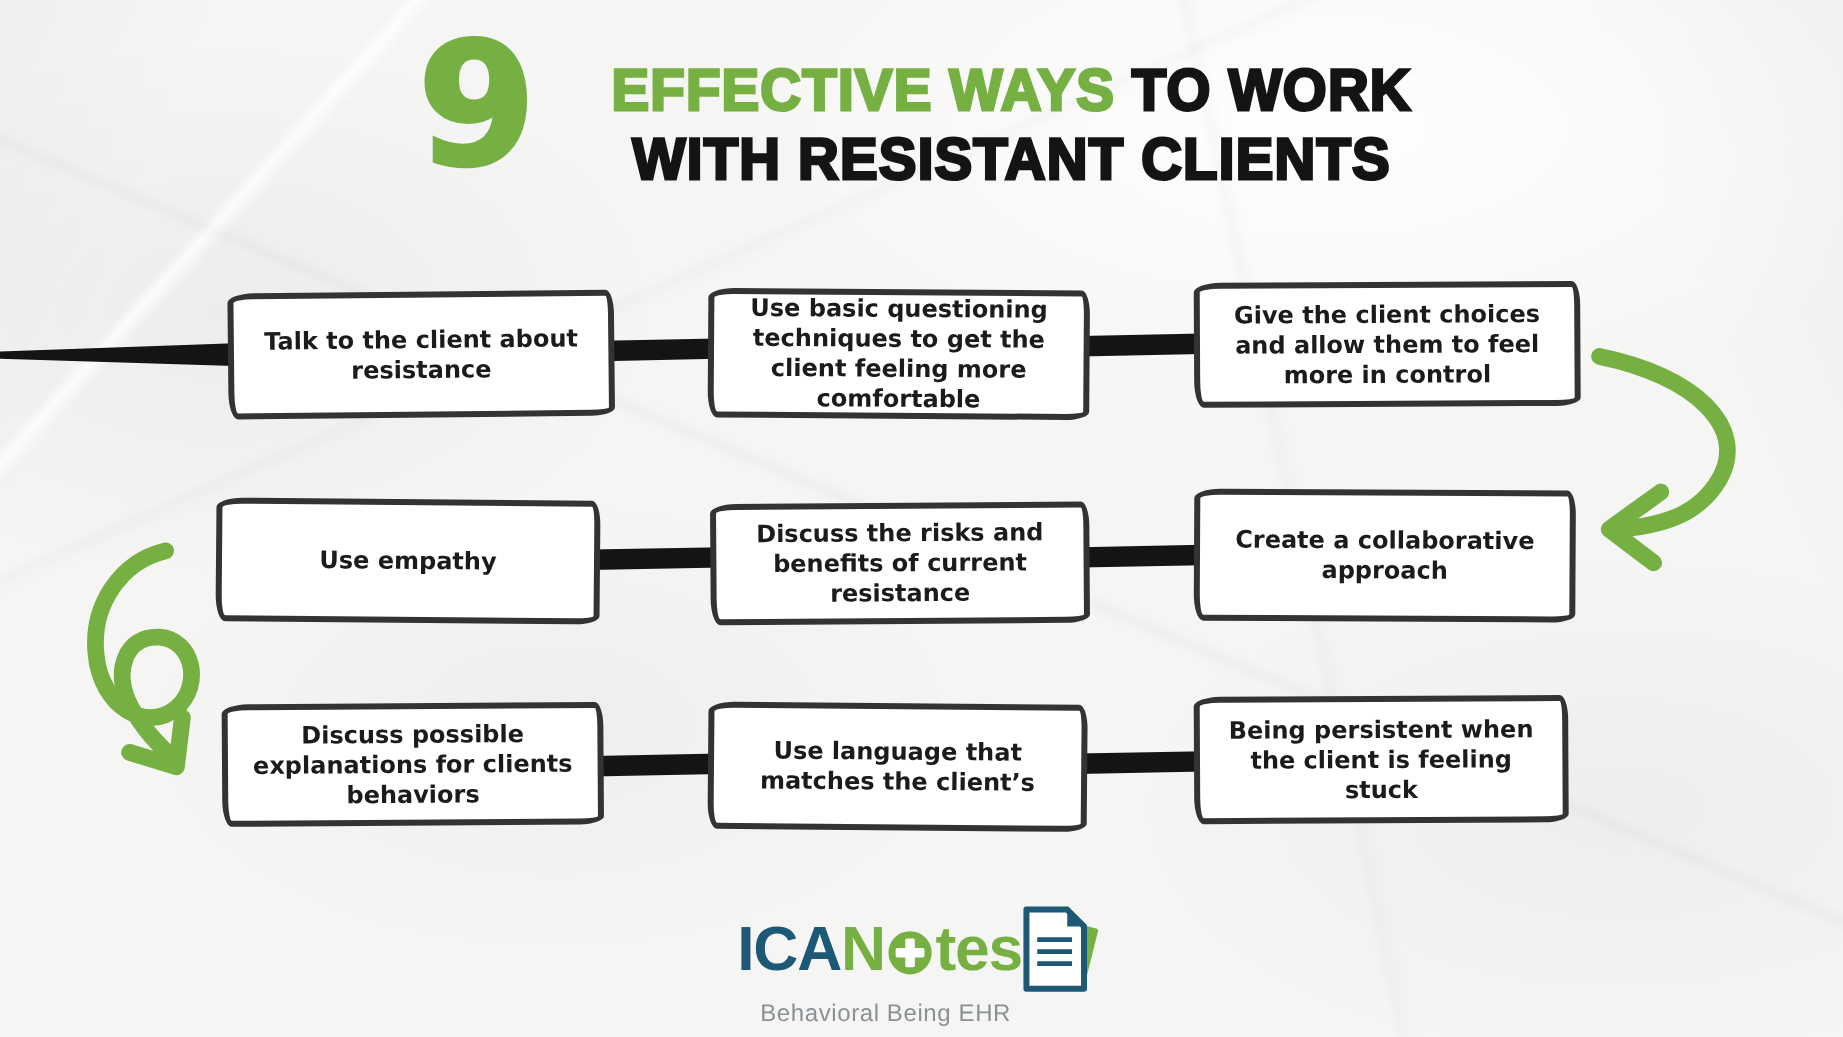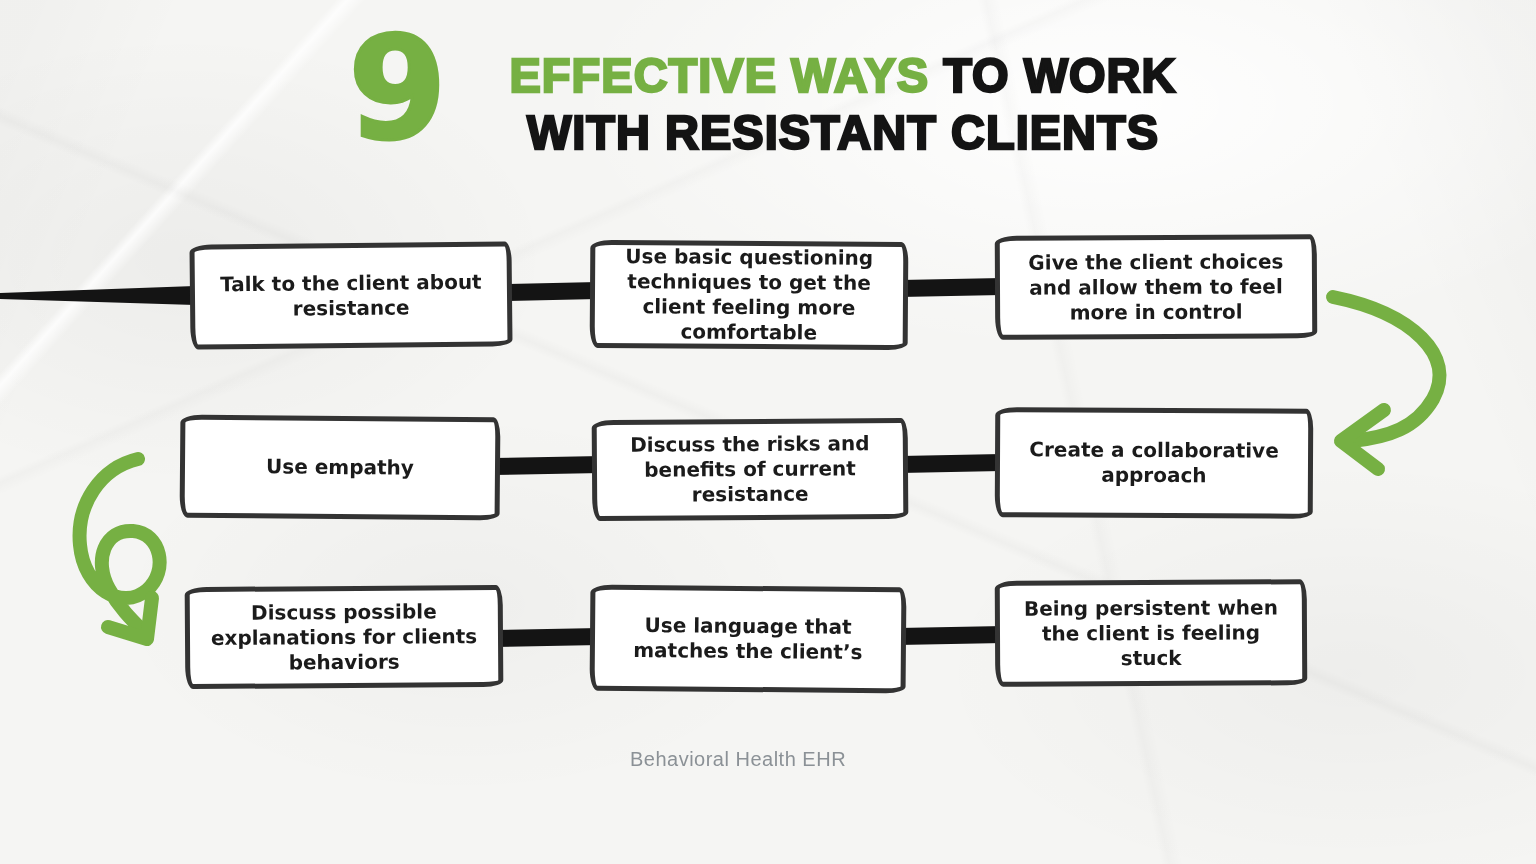--- a/index.html
+++ b/index.html
@@ -166,14 +166,34 @@
   <span class="label">Discuss possible explanations for clients behaviors</span>
 </div>
 <div class="box" style="left:590px; top:586px; width:316px; height:106px; transform:rotate(0.5deg)">
   <span class="label">Use language that matches the client’s</span>
 </div>
 <div class="box" style="left:995px; top:580px; width:312px; height:106px; transform:rotate(-0.3deg)">
   <span class="label">Being persistent when the client is feeling stuck</span>
 </div>
 
 <div class="logo">
-  <div class="logo-tagline">Behavioral Health EHR</div>
+  <div class="logo-main">
+    <span class="logo-ica">ICA</span>
+      <span class="logo-green">N</span>
+      <svg class="logo-plus" width="40" height="40" viewBox="0 0 40 40">
+      <circle cx="20" cy="21" r="18" fill="#76b043"></circle>
+      <rect x="16" y="9" width="8" height="24" rx="1.5" fill="#ffffff"></rect>
+      <rect x="8" y="17" width="24" height="8" rx="1.5" fill="#ffffff"></rect>
+    </svg>
+      <span class="logo-green">tes</span>
+      <svg class="logo-doc" width="78" height="84" viewBox="0 0 78 84">
+      <g transform="rotate(14 44 46)">
+        <rect x="22" y="18" width="44" height="54" rx="2" fill="#76b043"></rect>
+      </g>
+      <path d="M12 8 h34 l14 14 v52 h-48 z" fill="#ffffff" stroke="#1d5876" stroke-width="5" stroke-linejoin="round"></path>
+      <path d="M46 8 l14 14 h-14 z" fill="#1d5876"></path>
+      <line x1="21" y1="33" x2="50" y2="33" stroke="#1d5876" stroke-width="4"></line>
+      <line x1="21" y1="43" x2="50" y2="43" stroke="#1d5876" stroke-width="4"></line>
+      <line x1="21" y1="53" x2="50" y2="53" stroke="#1d5876" stroke-width="4"></line>
+    </svg>
+  </div>
+  <div class="logo-tagline">Behavioral Being EHR</div>
 </div>
 
 </body></html>

